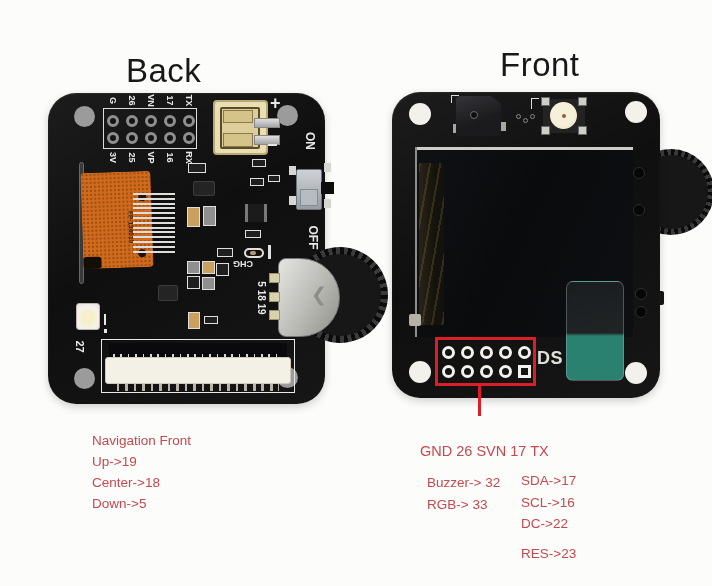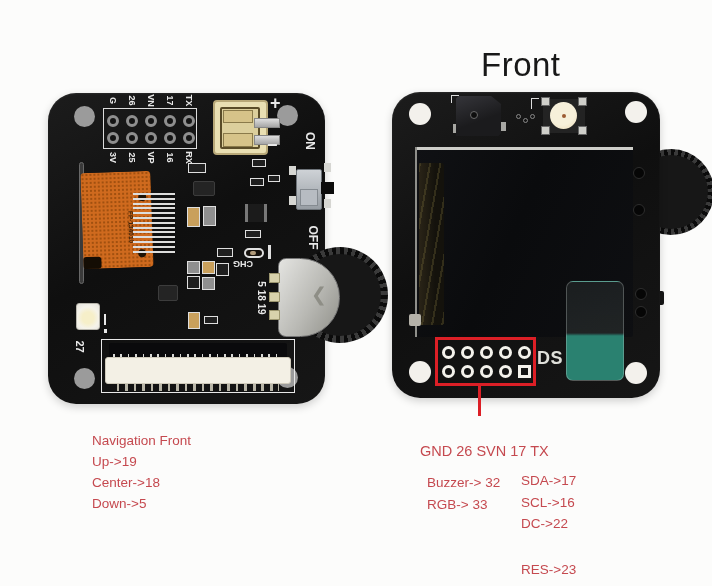--- a/index.html
+++ b/index.html
@@ -30,21 +30,22 @@
   .wheel-core{position:absolute;border-radius:50%;background:#171717;}
   .red-t{position:absolute;color:var(--annotation-red,#c5494f);font-size:13.5px;white-space:nowrap;}
   .goldpad{position:absolute;width:11px;height:10px;background:#d8d2ac;border:1px solid #9c966f;box-sizing:border-box;}
   .blackhole{position:absolute;width:12px;height:12px;border-radius:50%;background:#060606;border:1px solid #2d2d2d;box-sizing:border-box;}
 </style>
 </head>
 <body>
 
 <div id="canvas">
 
-  <div class="title" style="left:481px;top:46px;">Front</div>
+  <div class="title" style="left:126px;top:52px;">Back</div>
+  <div class="title" style="left:500px;top:46px;">Front</div>
 
   <div class="board" style="left:48px;top:93px;width:277px;height:311px;">
 
     <div class="hole-g" style="left:26px;top:13px;"></div>
     <div class="hole-g" style="left:229px;top:12px;"></div>
     <div class="hole-g" style="left:26px;top:275px;"></div>
     <div class="hole-g" style="left:229px;top:274px;"></div>
 
     <div class="vlabel" style="left:57px;top:-1px;width:16px;height:17px;font-size:9px;transform:rotate(90deg);">G</div>
     <div class="vlabel" style="left:76px;top:-1px;width:16px;height:17px;font-size:9px;transform:rotate(90deg);">26</div>
@@ -222,15 +223,15 @@
   <div class="red-t" style="left:92px;top:496px;">Down-&gt;5</div>
 
   <div class="red-t" style="left:420px;top:443px;font-size:14.5px;">GND 26 SVN 17 TX</div>
 
   <div class="red-t" style="left:427px;top:475px;">Buzzer-&gt; 32</div>
   <div class="red-t" style="left:427px;top:497px;">RGB-&gt; 33</div>
 
   <div class="red-t" style="left:521px;top:473px;">SDA-&gt;17</div>
   <div class="red-t" style="left:521px;top:495px;">SCL-&gt;16</div>
   <div class="red-t" style="left:521px;top:516px;">DC-&gt;22</div>
-  <div class="red-t" style="left:521px;top:562px;">RES-&gt;23</div>
+  <div class="red-t" style="left:521px;top:546px;">RES-&gt;23</div>
 
 </div>
 
 </body></html>

